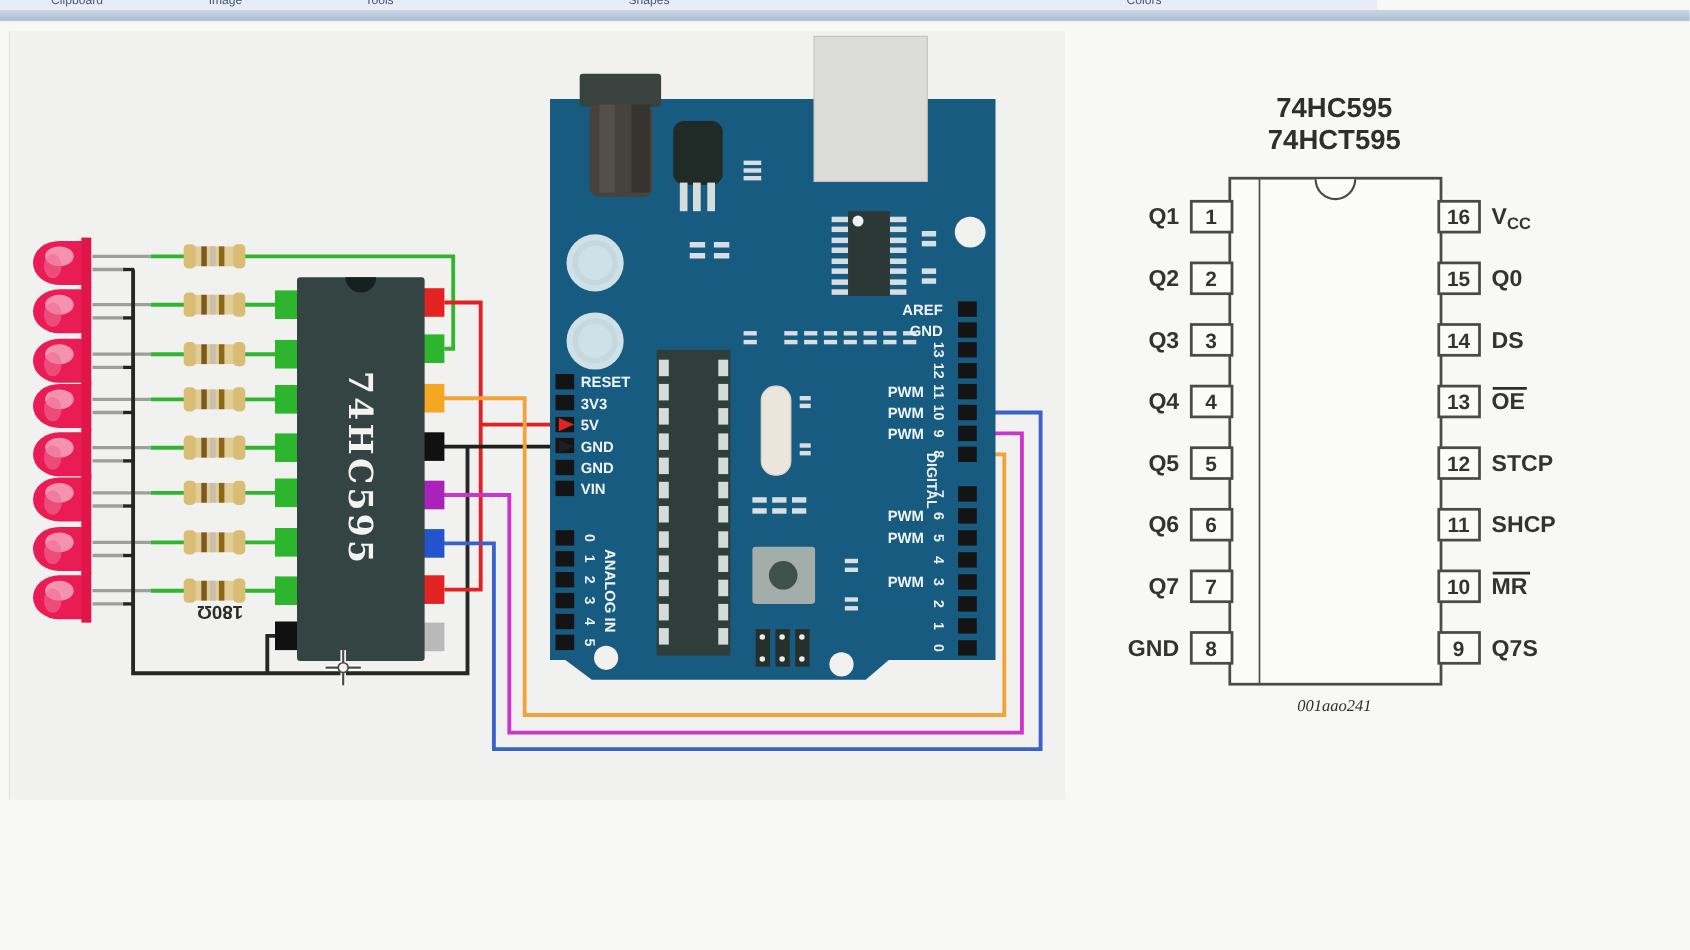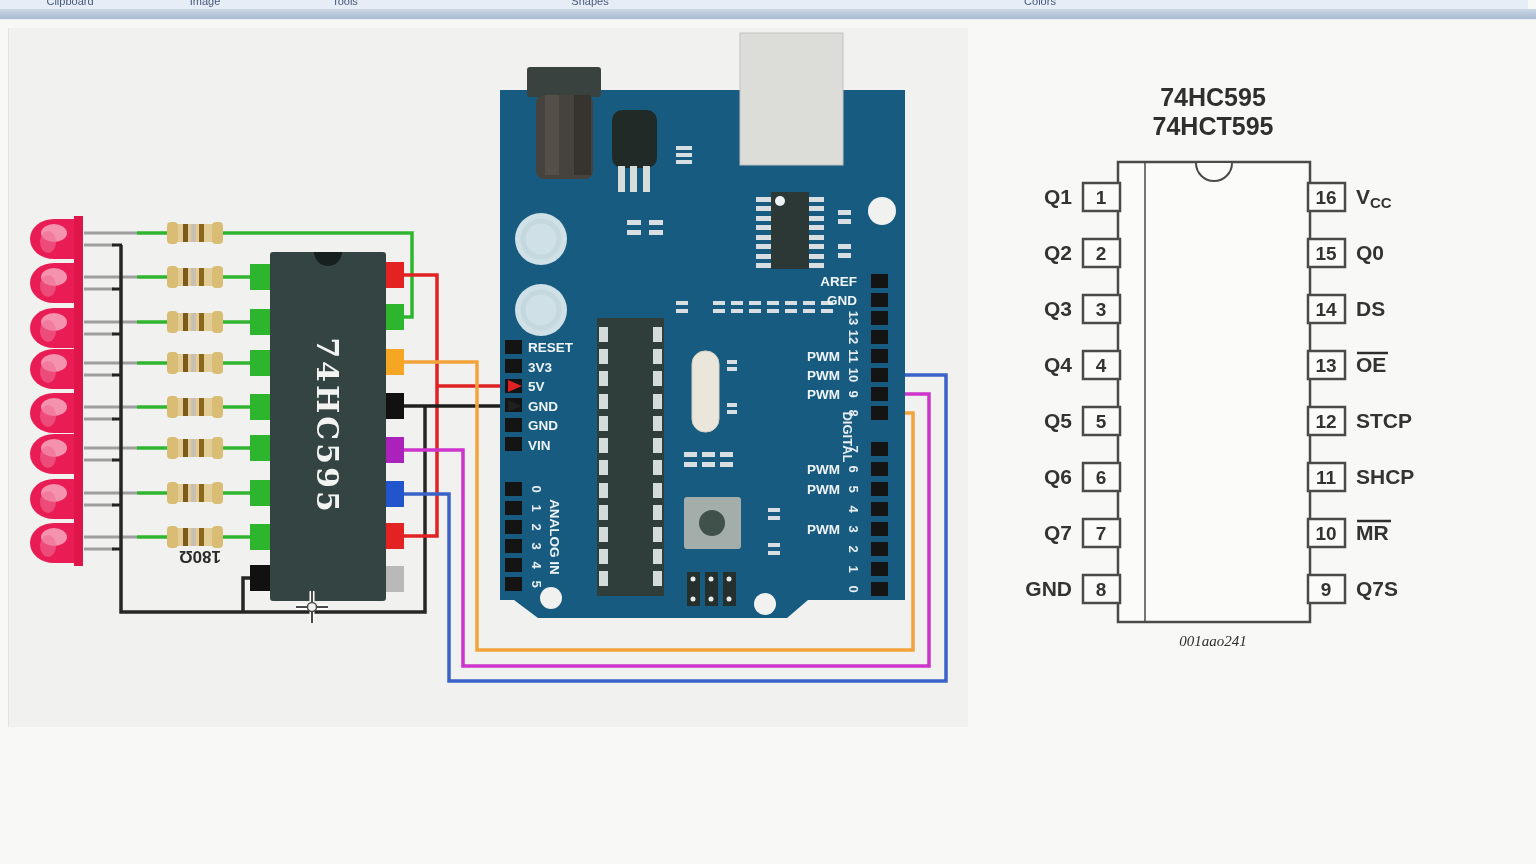--- a/index.html
+++ b/index.html
@@ -1,17 +1,17 @@
 <!DOCTYPE html>
 <html><head>
 <meta charset="utf-8">
 <style>
   html,body{margin:0;padding:0;width:1536px;height:864px;overflow:hidden;background:#f8f8f7;
     font-family:"Liberation Sans",sans-serif;}
-  #ribbon-strip{position:absolute;left:0;top:0;width:1528px;height:9px;background:#e6edf6;overflow:hidden;}
+  #ribbon-strip{position:absolute;left:0;top:0;width:1252px;height:9px;background:#e6edf6;overflow:hidden;}
   #ribbon-strip span{position:absolute;top:-5px;font:11px "Liberation Sans",sans-serif;color:#46597a;
     transform:translateX(-50%);white-space:nowrap;}
   #ribbon-band{position:absolute;left:0;top:9px;width:1536px;height:10px;
     background:linear-gradient(#ccd7e4,#a9bbd0);border-bottom:1px solid #e9eef5;}
   #canvas-area{position:absolute;left:0;top:20px;width:1536px;height:844px;background:#f8f8f7;}
   #diagram-region{position:absolute;left:8px;top:8px;width:959px;height:699px;background:#f1f1ef;
     border-left:1px solid #e3e3e1;}
   svg{position:absolute;left:0;top:0;}
   .ard-label{font:bold 13.5px "Liberation Sans",sans-serif;fill:#eef4f7;}
   .digit{font:bold 13px "Liberation Sans",sans-serif;fill:#e8eef2;}

